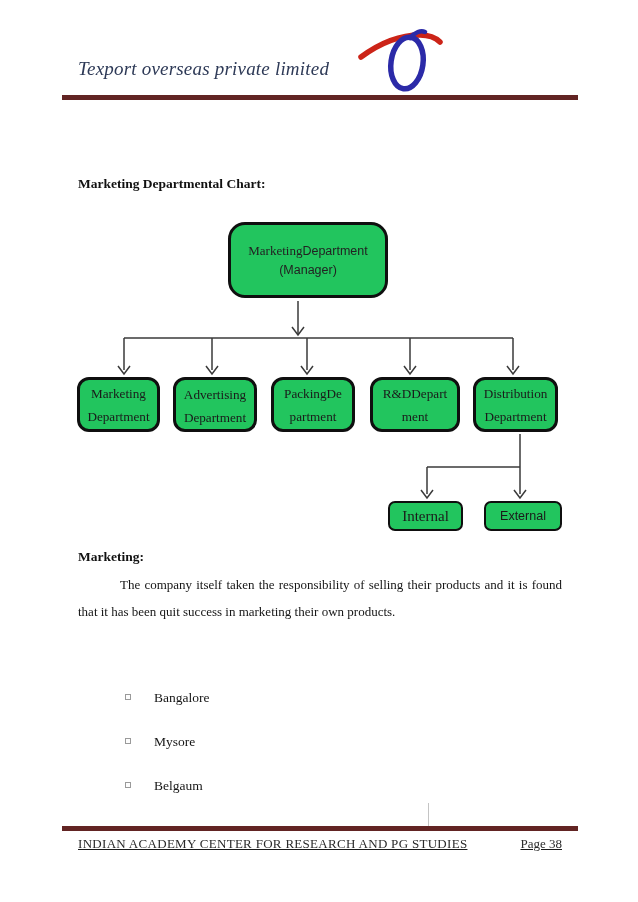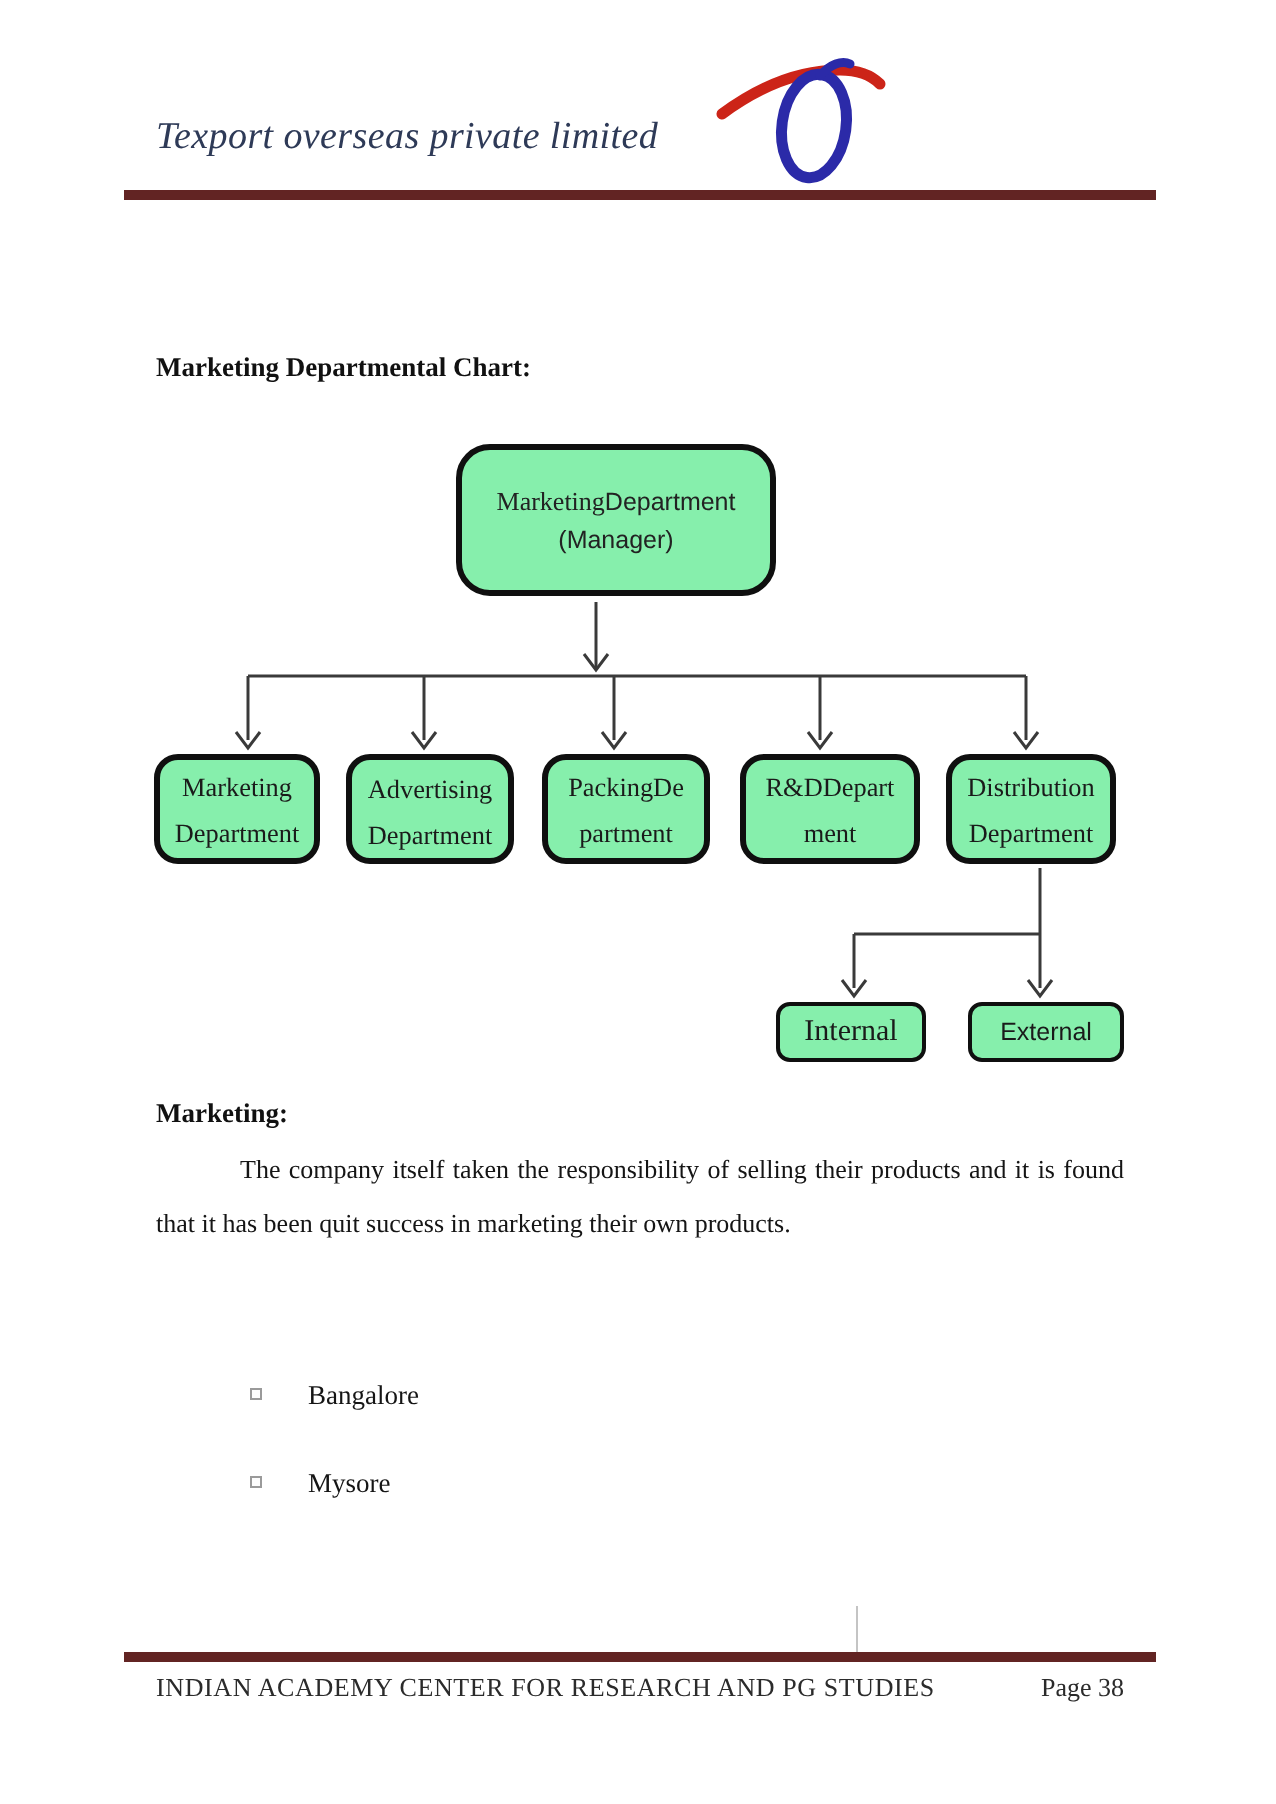--- a/index.html
+++ b/index.html
@@ -32,21 +32,21 @@
   .body-text p {
     font-size:13px; line-height:27px; text-align:justify;
     text-indent:42px; color:#151515;
   }
   
   .diagram { position:absolute; left:60px; top:210px; width:520px; height:335px; }
   .diagram svg { position:absolute; left:0; top:0; }
   .connector { stroke:#3a3a3a; stroke-width:1.5; fill:none; }
   .obox {
     position:absolute; border:3px solid #0f0f0f; border-radius:12px;
-    background:#86efac; display:flex; flex-direction:column;
+    background:#22c55e; display:flex; flex-direction:column;
     align-items:center; justify-content:center; text-align:center;
   }
   .root-box { left:168px; top:12px; width:160px; height:76px; border-radius:17px; }
   .root-line1 { font-size:13px; line-height:19px; color:#222; }
   .root-serif { font-family:"Liberation Serif", serif; }
   .root-sans  { font-family:"Liberation Sans", sans-serif; font-size:12.5px; }
   .root-line2 { font-family:"Liberation Sans", sans-serif; font-size:12.5px; line-height:19px; color:#222; }
   .dept-box { top:167px; height:55px; font-size:13.2px; line-height:23px; }
   .dept-1 { left:17px;  width:83px; }
   .dept-2 { left:113px; width:84px;justify-content:flex-end; }
@@ -64,21 +64,21 @@
     margin-right:23px; position:relative; top:-2px; background:#fdfdfd;
   }
   
   .footer-artifact { position:absolute; left:428px; top:803px; width:1px; height:24px; background:#c4c4c4; }
   .footer-rule {
     position:absolute; left:62px; top:826px; width:516px; height:0;
     border-top:5px solid #622423;
   }
   .footer-row {
     position:absolute; left:78px; top:836px; width:484px;
-    display:flex; justify-content:space-between; align-items:baseline;
+    display:flex; justify-content:space-between; align-items:baseline;text-decoration:underline;
   }
   .institution { font-size:13px; color:#2b2b2b; letter-spacing:0.3px; }
   .page-num { font-size:13px; color:#2b2b2b; }
 </style>
 </head>
 <body>
 
 <div class="page">
 
   <div class="company-name">Texport overseas private limited</div>
@@ -158,20 +158,21 @@
 
   <div class="marketing-heading">Marketing:</div>
 
   <div class="body-text">
     <p>The company itself taken the responsibility of selling their products and it is found that it has been quit success in marketing their own products.</p>
   </div>
 
   <ul class="branch-list">
     <li class="branch-item"><span class="bullet-square"></span><span>Bangalore</span></li>
     <li class="branch-item"><span class="bullet-square"></span><span>Mysore</span></li>
+    <li class="branch-item"><span class="bullet-square"></span><span>Belgaum</span></li>
   </ul>
 
   <div class="footer-artifact"></div>
   <div class="footer-rule"></div>
   <div class="footer-row">
     <span class="institution">INDIAN ACADEMY CENTER FOR RESEARCH AND PG STUDIES</span>
     <span class="page-num">Page 38</span>
   </div>
 
 </div>

